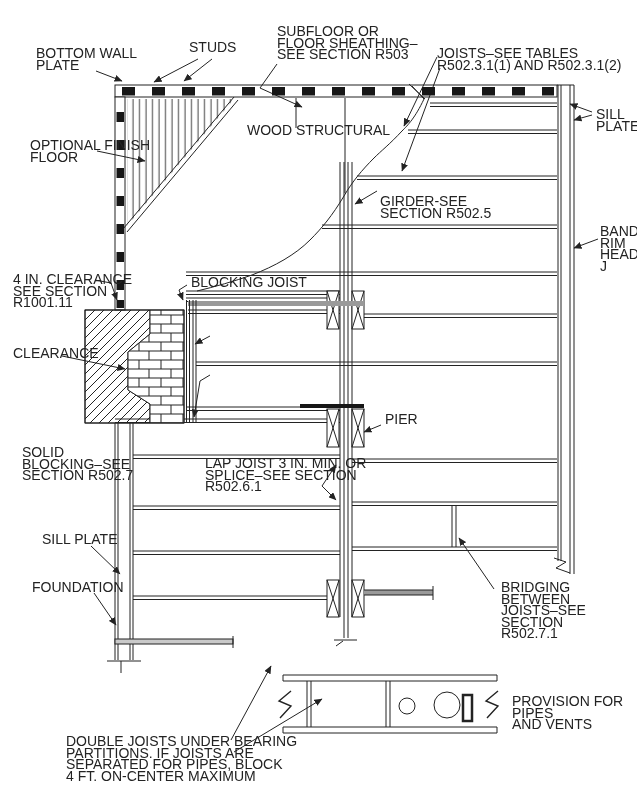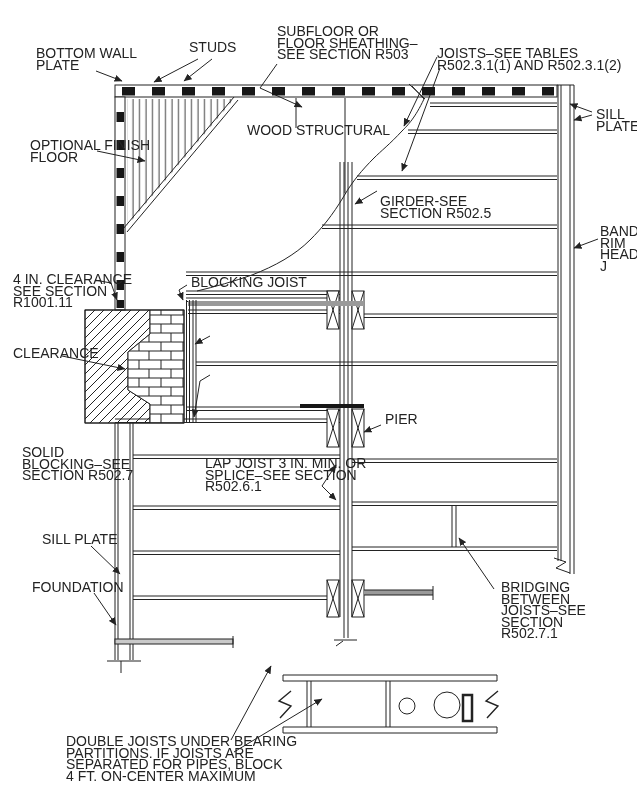--- a/index.html
+++ b/index.html
@@ -205,18 +205,20 @@
 BLOCKING–SEE
 SECTION R502.7</div>
 <div class="lbl" style="left:205px;top:458px">LAP JOIST 3 IN. MIN. OR
 SPLICE–SEE SECTION
 R502.6.1</div>
 <div class="lbl" style="left:42px;top:534px">SILL PLATE</div>
 <div class="lbl" style="left:32px;top:582px">FOUNDATION</div>
 <div class="lbl" style="left:501px;top:582px">BRIDGING BETWEEN
 JOISTS–SEE SECTION
 R502.7.1</div>
+<div class="lbl" style="left:512px;top:696px">PROVISION FOR PIPES
+AND VENTS</div>
 <div class="lbl" style="left:66px;top:736px">DOUBLE JOISTS UNDER BEARING
 PARTITIONS. IF JOISTS ARE
 SEPARATED FOR PIPES, BLOCK
 4 FT. ON-CENTER MAXIMUM</div>
 
 </div>
 
 </body></html>

